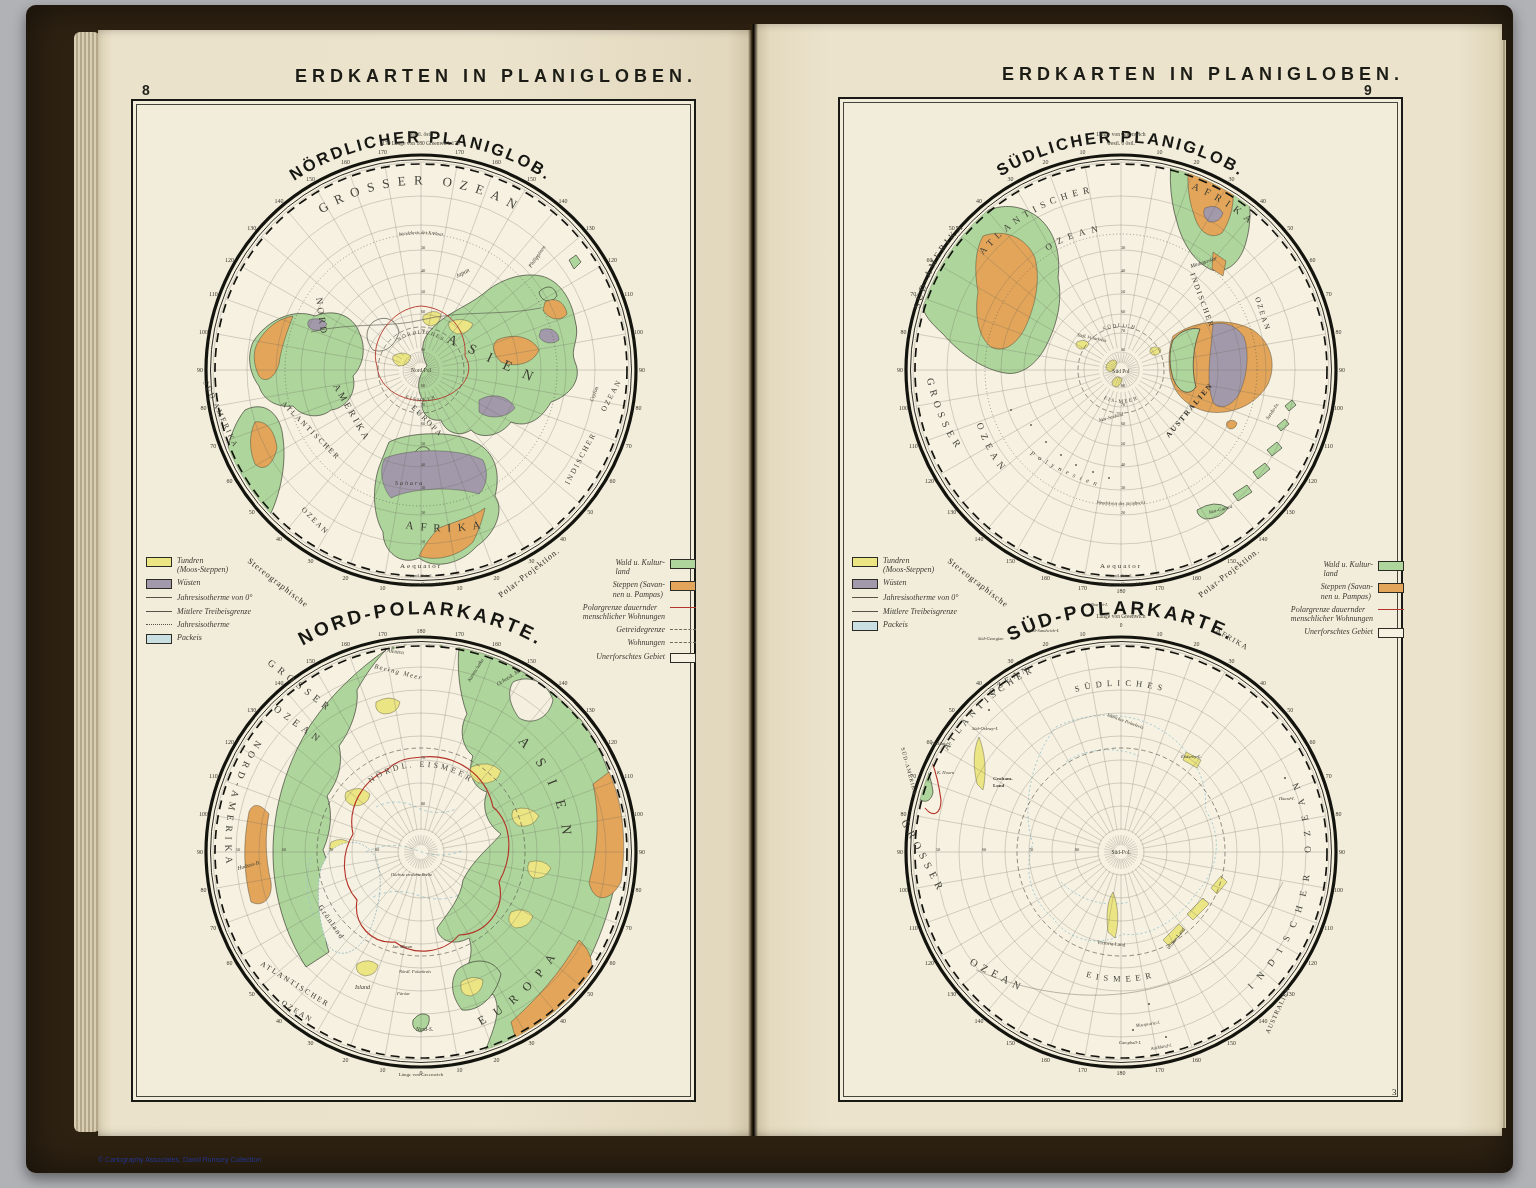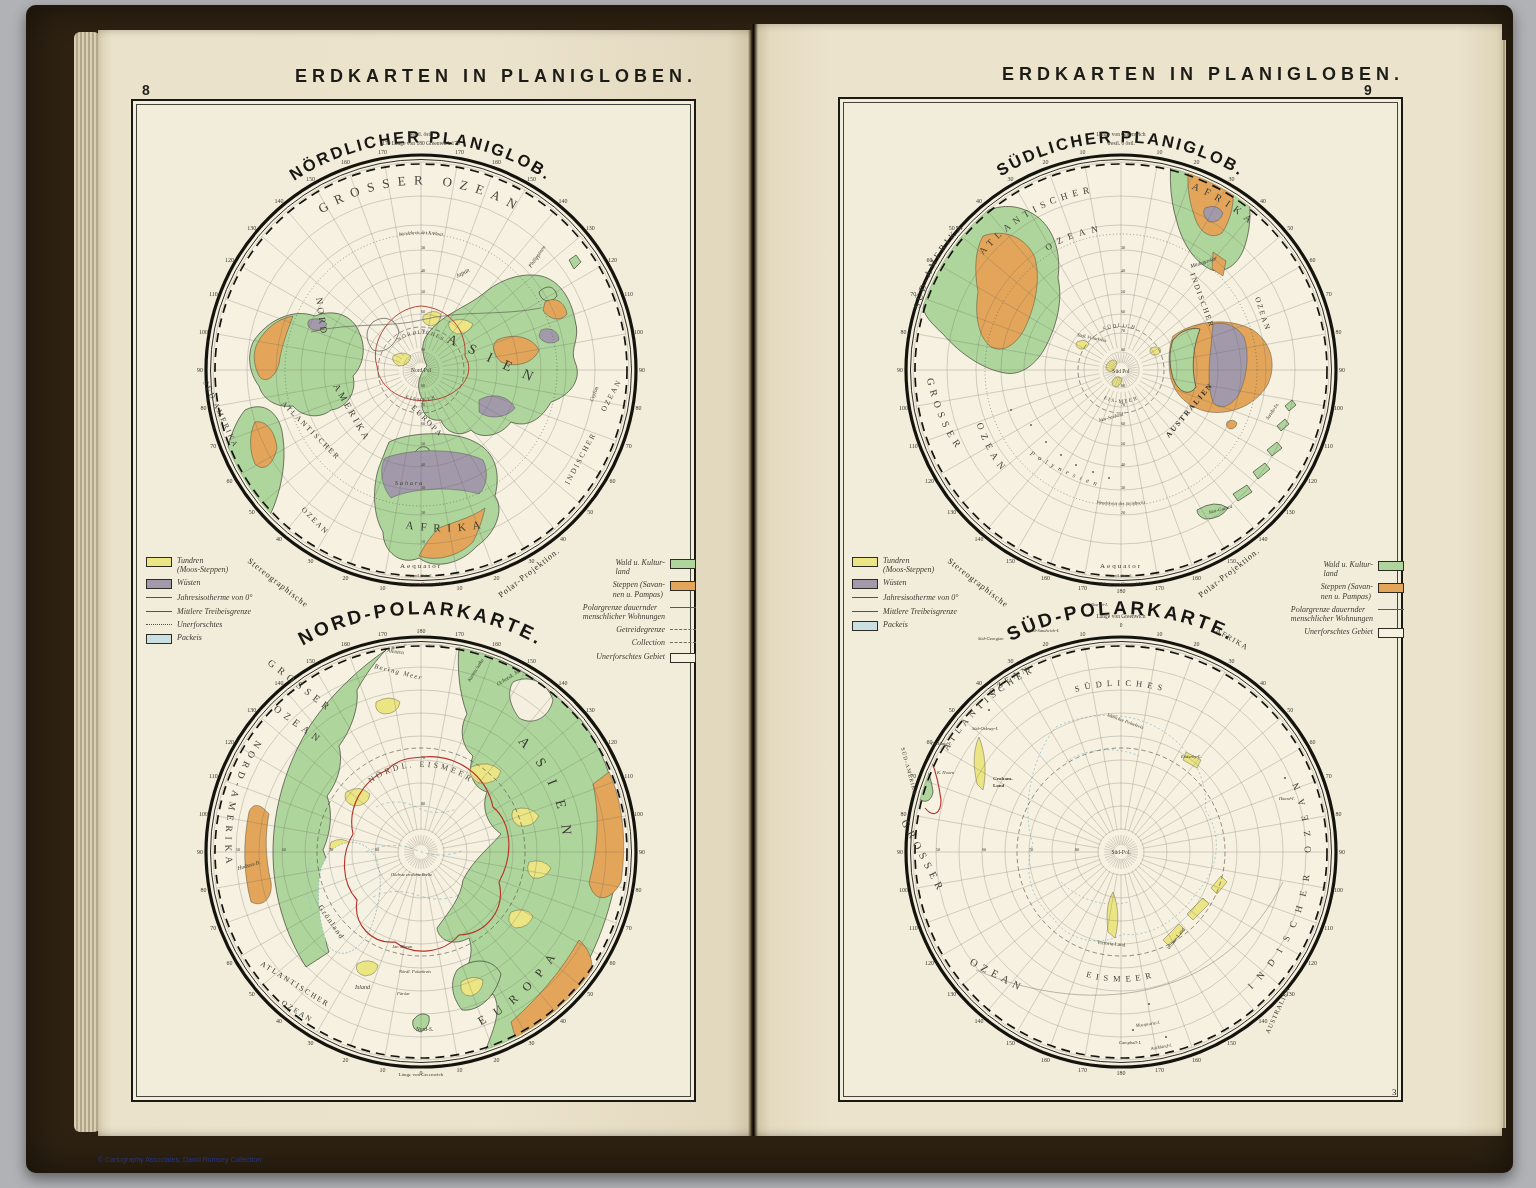--- a/index.html
+++ b/index.html
@@ -977,21 +977,21 @@
       </span>
       <span class="lt">
         <span>Mittlere Treibeisgrenze</span>
       </span>
     </div>
   <div class="li">
       <span class="lnw">
         <span class="ln ln-dot"></span>
       </span>
       <span class="lt">
-        <span>Unerforschtes</span>
+        <span>Jahresisotherme</span>
       </span>
     </div>
   <div class="li">
       <span class="sw sw-packeis"></span>
       <span class="lt">
         <span>Packeis</span>
       </span>
     </div>
 </div>
 
@@ -1025,21 +1025,21 @@
       </span>
       <span class="lt">
         <span>Getreidegrenze</span>
       </span>
     </div>
   <div class="li rev">
       <span class="lnw">
         <span class="ln ln-dash"></span>
       </span>
       <span class="lt">
-        <span>Collection</span>
+        <span>Wohnungen</span>
       </span>
     </div>
   <div class="li rev">
       <span class="sw sw-white"></span>
       <span class="lt">
         <span>Unerforschtes Gebiet</span>
       </span>
     </div>
 </div>
 

